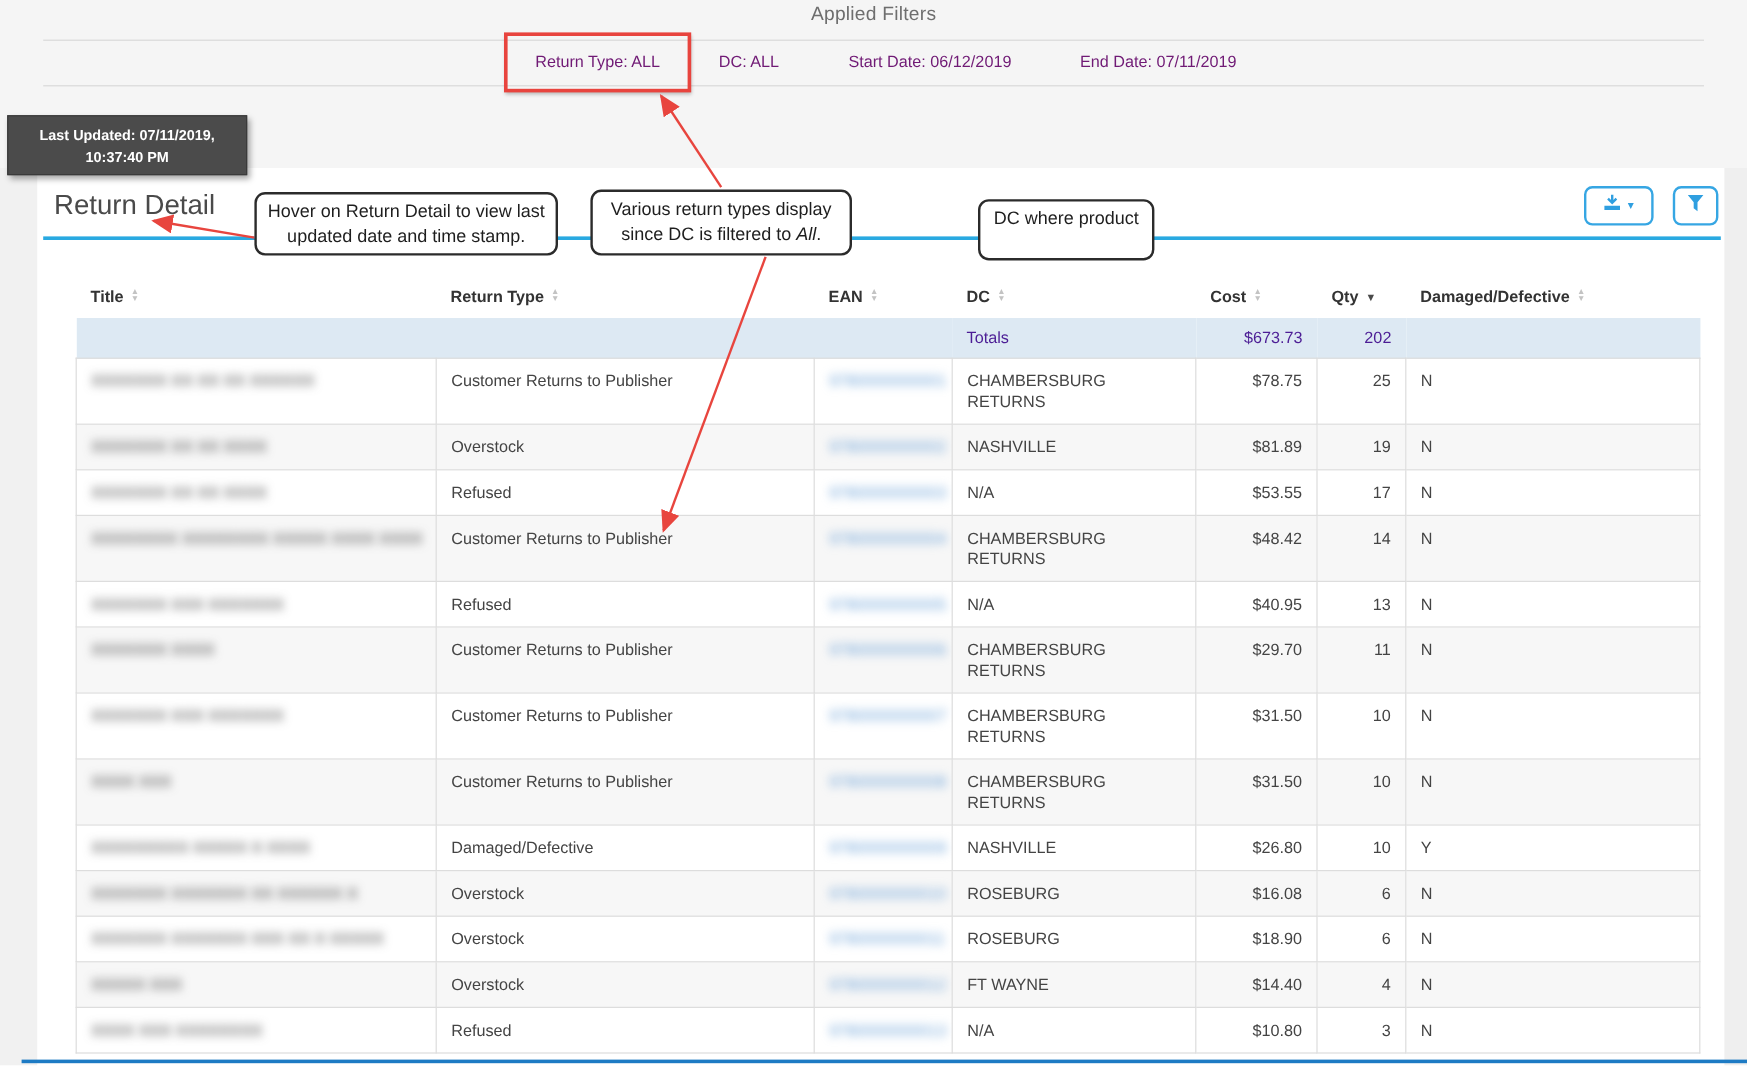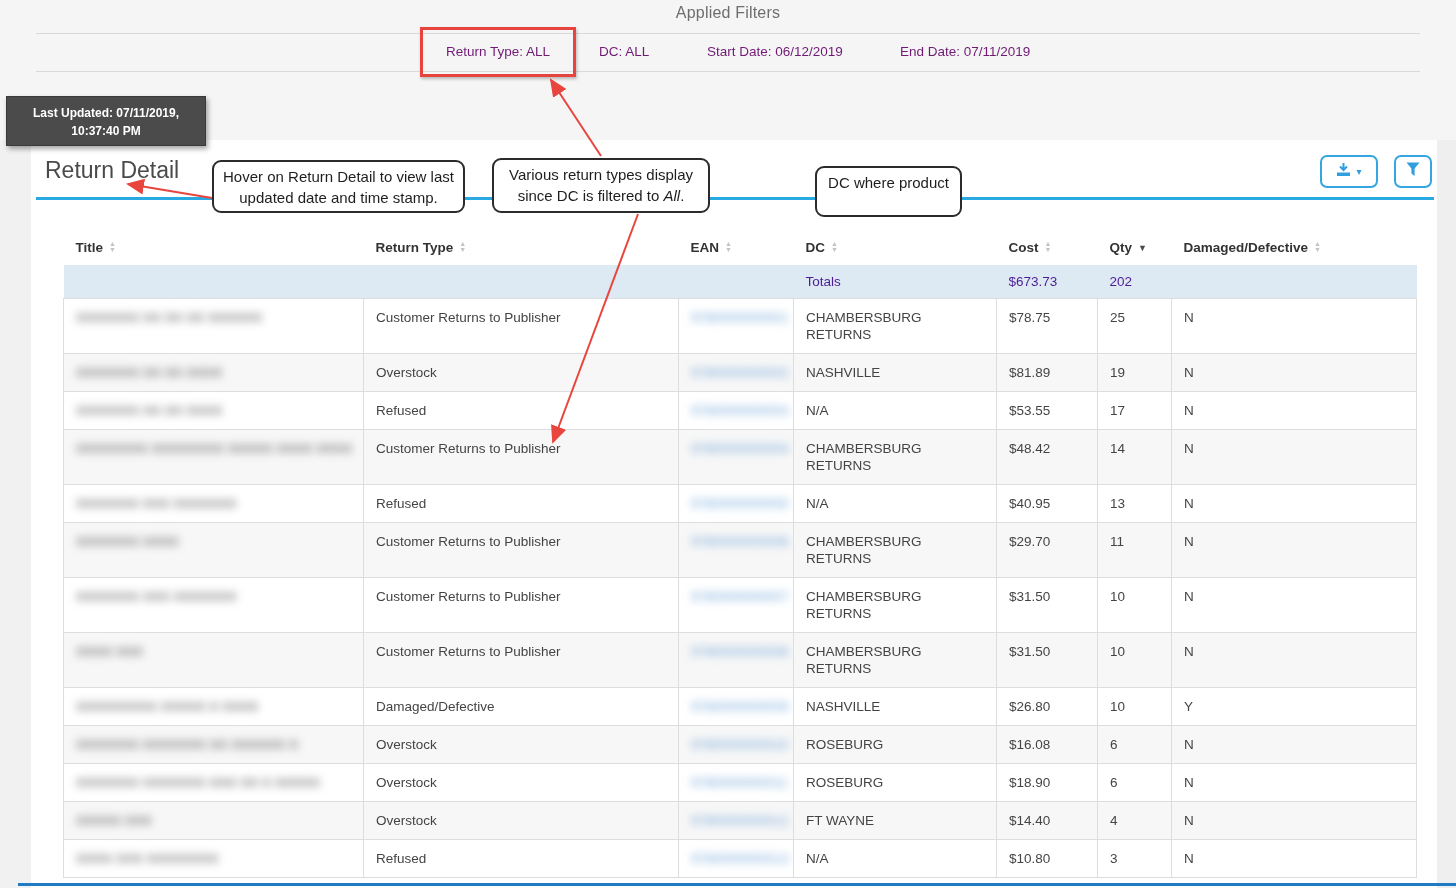--- a/index.html
+++ b/index.html
@@ -44,21 +44,21 @@
     table-layout:fixed;font-size:13.5px;color:#444;}
   table.grid th{font-weight:bold;color:#333;text-align:left;padding:10px 0 10px 12px;
     white-space:nowrap;cursor:pointer;}
   .sort-dual{display:inline-flex;flex-direction:column;margin-left:6px;color:#c3c3c3;
     font-size:7px;line-height:6px;vertical-align:middle;position:relative;top:-1px;}
   .sort-desc{display:inline-block;margin-left:6px;color:#4a4a4a;font-size:9px;vertical-align:middle;}
   tr.totals td{background:#dde9f3;border:none;padding:9px 12px;color:#4c1d95;}
   tbody.data td{border:1px solid #dddddd;padding:10px 12px;vertical-align:top;line-height:17px;
     overflow:hidden;white-space:normal;}
   tbody.data tr:nth-child(even) td{background:#f7f7f7;}
-  td.num,th.num{text-align:left;}
+  td.num,th.num{text-align:right;}
   .blur-dark{filter:blur(4px);color:#3f3f3f;white-space:nowrap;display:inline-block;}
   .blur-blue{filter:blur(4px);color:#6ea3d8;white-space:nowrap;display:inline-block;cursor:pointer;}
   
   .bottom-bar{position:absolute;left:18px;top:883px;width:1438px;height:3px;background:#1e7bc4;}
   
   svg.overlay{position:absolute;left:0;top:0;z-index:6;pointer-events:none;}
   svg.overlay line{stroke:#e8453e;stroke-width:2;}
 </style>
 </head>
 <body>

